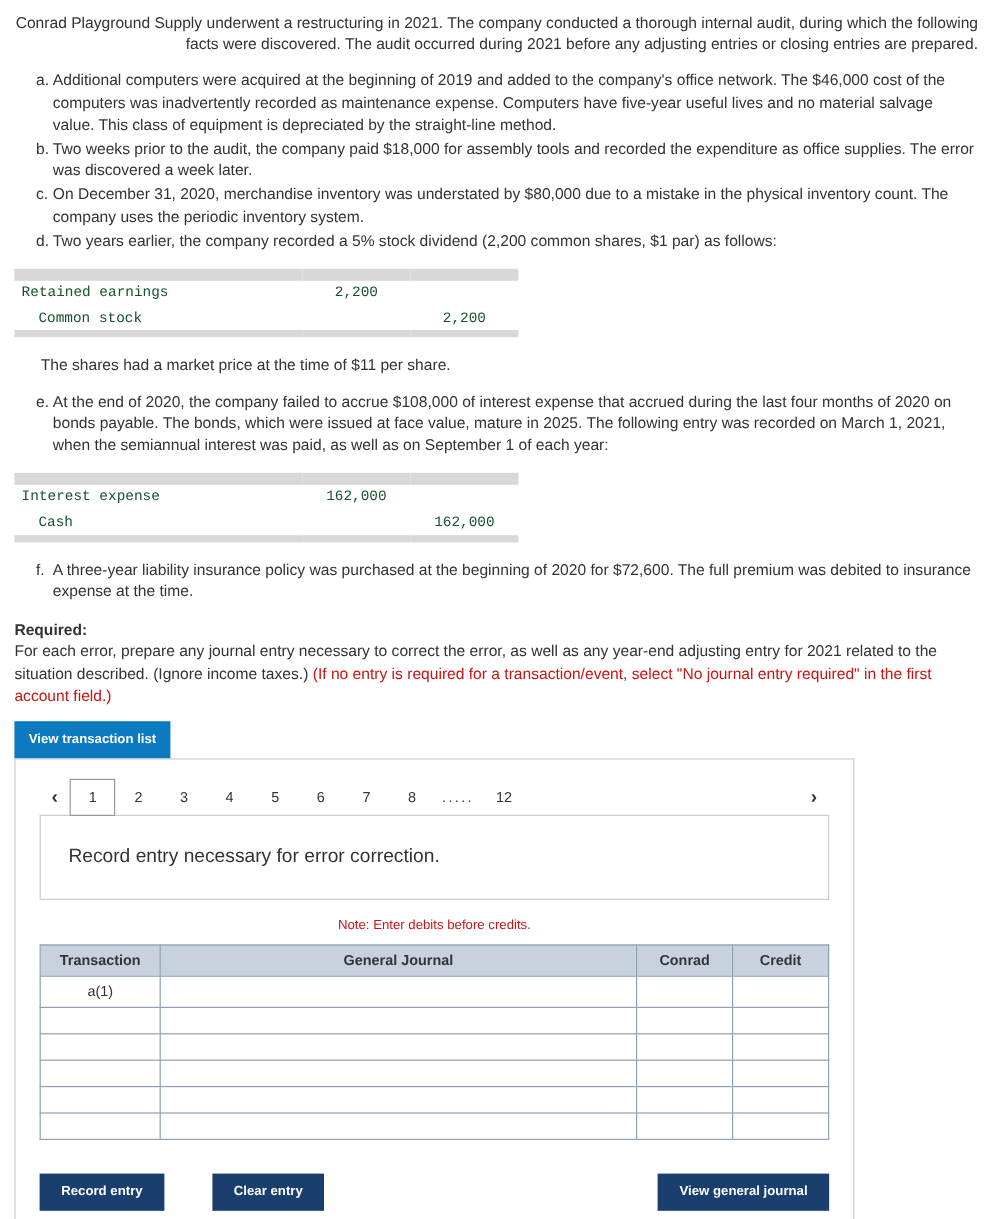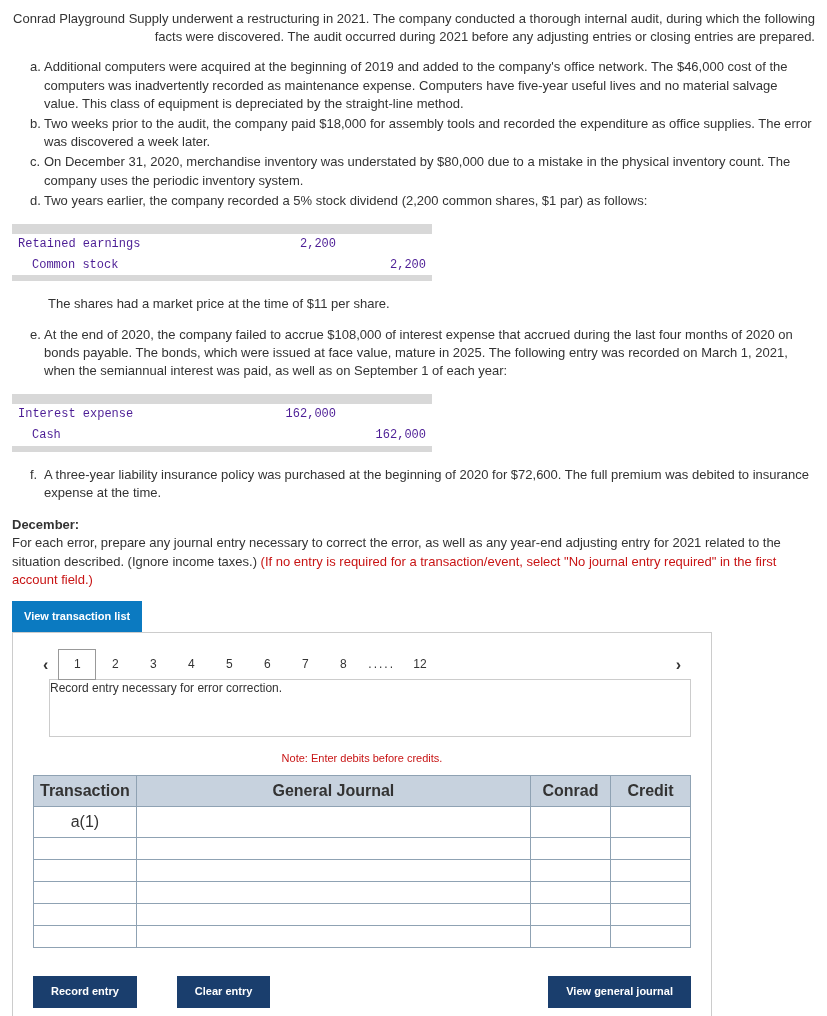--- a/index.html
+++ b/index.html
@@ -14,27 +14,27 @@
     .intro { margin-bottom: 12px; text-align: right; }
     .bullets { margin: 0 0 14px 18px; }
     .bullets li { margin-bottom: 2px; list-style: none; position: relative; padding-left: 14px; }
     .bullets li .letter { position: absolute; left: 0; }
     .ledger {
       margin: 8px 0 14px 0;
       width: 420px;
       border-collapse: collapse;
       font-family: "Courier New", monospace;
       font-size: 12px;
-      color: #4c1d95;
+      color: #14532d;
     }
     .ledger td { padding: 2px 6px; }
     .ledger tr.topbar td { border-top: 10px solid #d8d8d8; padding:0; height:0; }
     .ledger tr.botbar td { border-top: 6px solid #d8d8d8; padding:0; height:0; }
-    .ledger .amt { text-align: right; width: 90px; }
-    .subtext { margin: 0 0 12px 36px; }
+    .ledger .amt { text-align: center; width: 90px; }
+    .subtext { margin: 0 0 12px 22px; }
     .required-block { margin-top: 6px; }
     .required-block .hd { font-weight: bold; }
     .required-block .red { color: #c81414; }
     .view-btn {
       background: #0b7ac1;
       color: #fff;
       font-weight: bold;
       font-size: 11px;
       padding: 8px 12px;
       display: inline-block;
@@ -51,31 +51,30 @@
     .ws-title { font-weight: bold; font-size: 17px; margin-bottom: 10px; }
     .tabbar { display:flex; align-items:center; gap:0; margin-bottom: 0; }
     .tabbar .chev { font-size:16px; font-weight:bold; padding:0 10px; cursor:pointer; }
     .tabbar .chev.right { margin-left:auto; }
     .tabbar .tab { width:38px; text-align:center; padding:6px 0; border:1px solid transparent; cursor:pointer; font-size:12px; }
     .tabbar .tab.boxed { border:1px solid #999; background:#fff; }
     .tabbar .dots { padding:6px 6px; font-size:12px; letter-spacing:2px; }
     .prompt-area {
       border: 1px solid #ccc;
       border-top: 1px solid #ccc;
-      padding: 0;
-      font-size: 12px;
+      padding: 23px;
+      font-size: 16px;
       min-height: 58px;
       margin-top: -1px;
-      margin-left: 16px;
     }
     .note-red { color:#c81414; font-size:11px; margin:14px 0 8px 0;text-align:center; }
     table.je {
       border-collapse: collapse;
       width: 100%;
-      font-size: 16px;
+      font-size: 12px;
     }
     table.je th, table.je td {
       border: 1px solid #8fa2b3;
       padding: 4px 6px;
       height: 22px;
     }
     table.je th { background:#d5dde6; text-align:center; font-weight: normal; }
     table.je th.hd { font-weight: bold; background:#c7d2de; }
     .txcol { width: 100px; text-align:center; }
     .gjcol { }
@@ -151,21 +150,21 @@
         <td colspan="3"></td>
       </tr>
 </tbody>
   </table>
 
 <ul class="bullets">
   <li><span class="letter">f.</span><span>A three-year liability insurance policy was purchased at the beginning of 2020 for $72,600. The full premium was debited to insurance expense at the time.</span></li>
 </ul>
 
 <div class="required-block">
-  <div class="hd">December:</div>
+  <div class="hd">Required:</div>
   <span>For each error, prepare any journal entry necessary to correct the error, as well as any year-end adjusting entry for 2021 related to the situation described. (Ignore income taxes.) </span><span class="red">(If no entry is required for a transaction/event, select "No journal entry required" in the first account field.)</span>
 </div>
 
 <div class="view-btn">View transaction list</div>
 
 <div class="worksheet-panel">
 
   <div class="tabbar">
     <span class="chev">‹</span>
     <span class="tab boxed">1</span>

